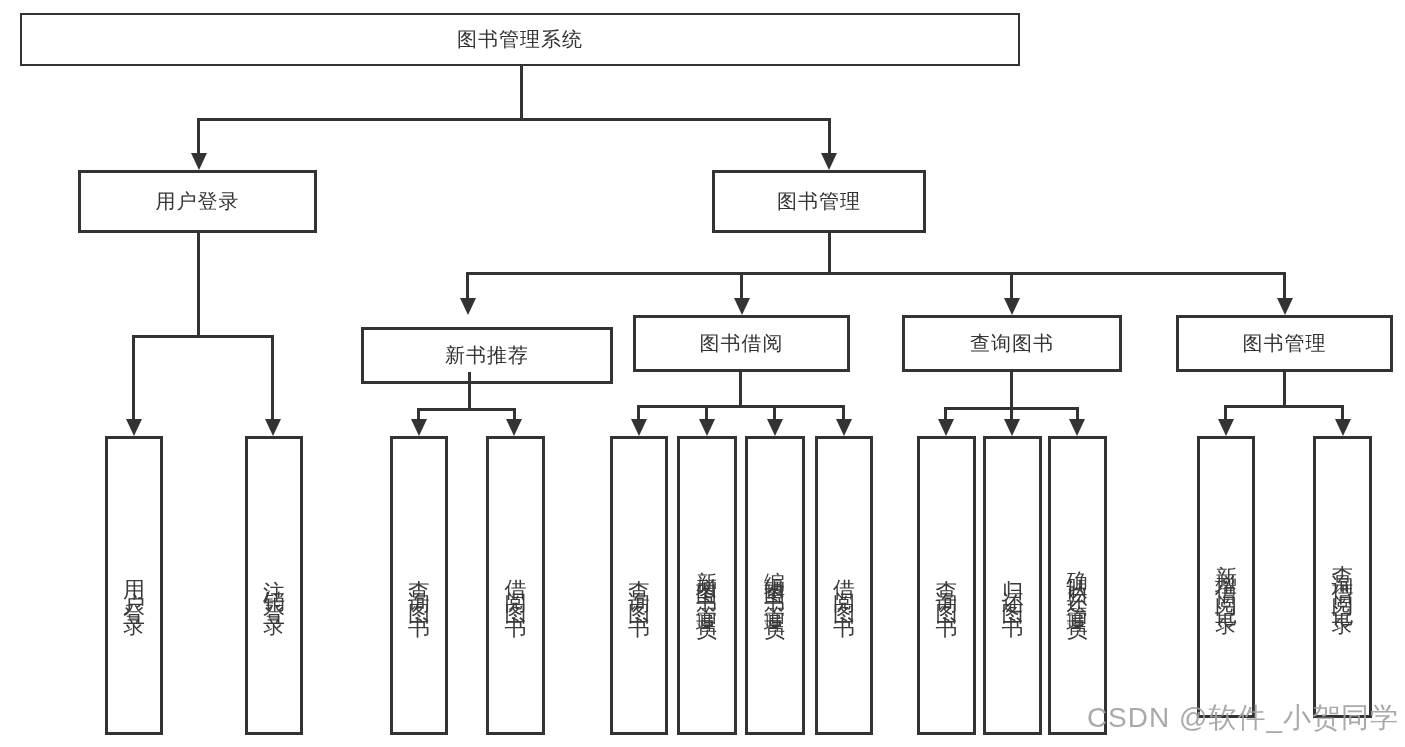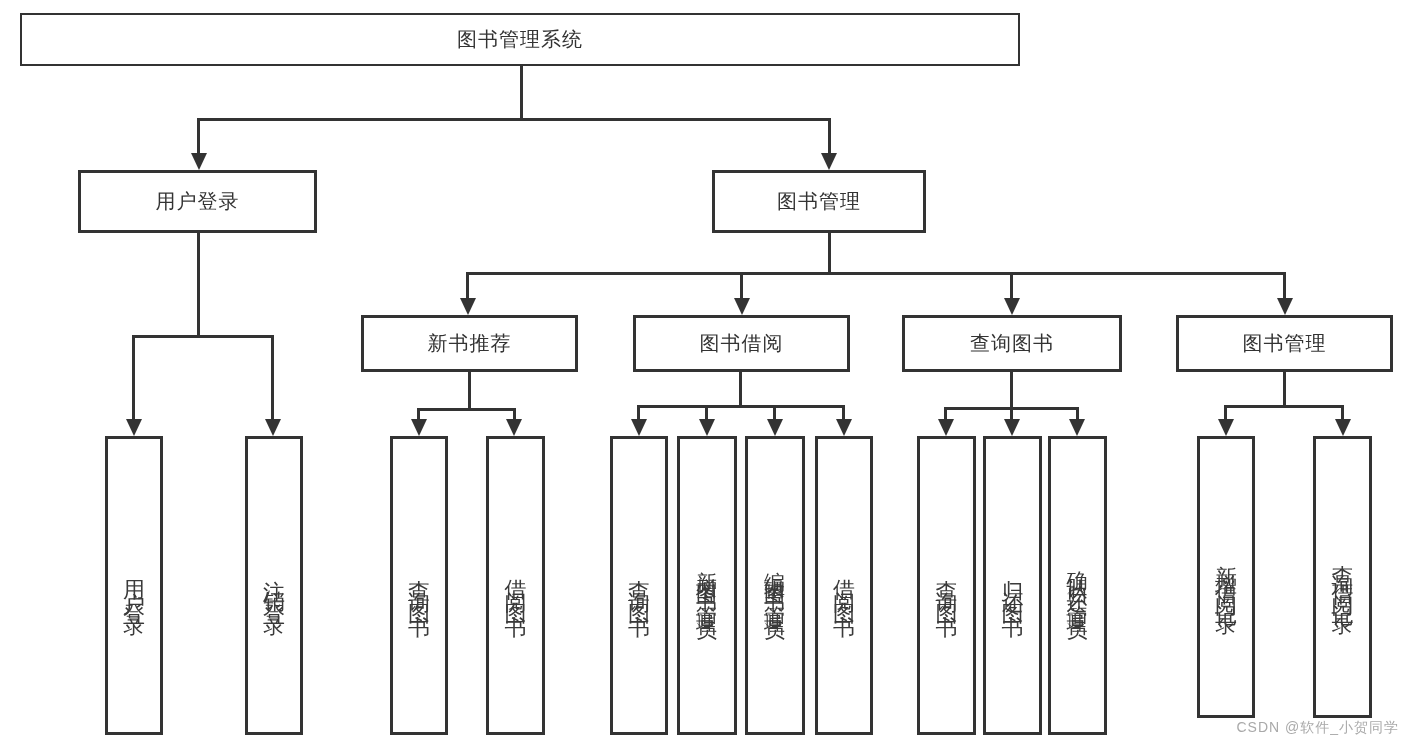--- a/index.html
+++ b/index.html
@@ -57,21 +57,21 @@
     width: 0;
     height: 0;
     border-left: 8px solid transparent;
     border-right: 8px solid transparent;
     border-top: 17px solid #333333;
   }
   .watermark {
     position: absolute;
     right: 6px;
     bottom: 10px;
-    font-size: 14px;
+    font-size: 28px;
     color: rgba(160,160,160,0.9);
     letter-spacing: 1px;
     pointer-events: none;
   }
 </style>
 </head>
 <body>
 
 <div id="diagram">
 
@@ -104,21 +104,21 @@
   <div class="line" style="left:466px; top:272px; width:820px; height:3px;"></div>
   <div class="line" style="left:466px;  top:272px; width:3px; height:30px;"></div>
   <div class="line" style="left:740px;  top:272px; width:3px; height:30px;"></div>
   <div class="line" style="left:1010px; top:272px; width:3px; height:30px;"></div>
   <div class="line" style="left:1283px; top:272px; width:3px; height:30px;"></div>
   <div class="arrow" style="left:460px;  top:298px;"></div>
   <div class="arrow" style="left:734px;  top:298px;"></div>
   <div class="arrow" style="left:1004px; top:298px;"></div>
   <div class="arrow" style="left:1277px; top:298px;"></div>
 
-  <div class="hbox" style="left:361px; top:315px; width:217px; height:57px;">
+  <div class="hbox" style="left:361px; top:327px; width:252px; height:57px;">
     <span>新书推荐</span>
   </div>
   <div class="hbox" style="left:633px; top:315px; width:217px; height:57px;text-align:right;">
     <span>图书借阅</span>
   </div>
   <div class="hbox" style="left:902px; top:315px; width:220px; height:57px;">
     <span>查询图书</span>
   </div>
   <div class="hbox" style="left:1176px; top:315px; width:217px; height:57px;">
     <span>图书管理</span>

